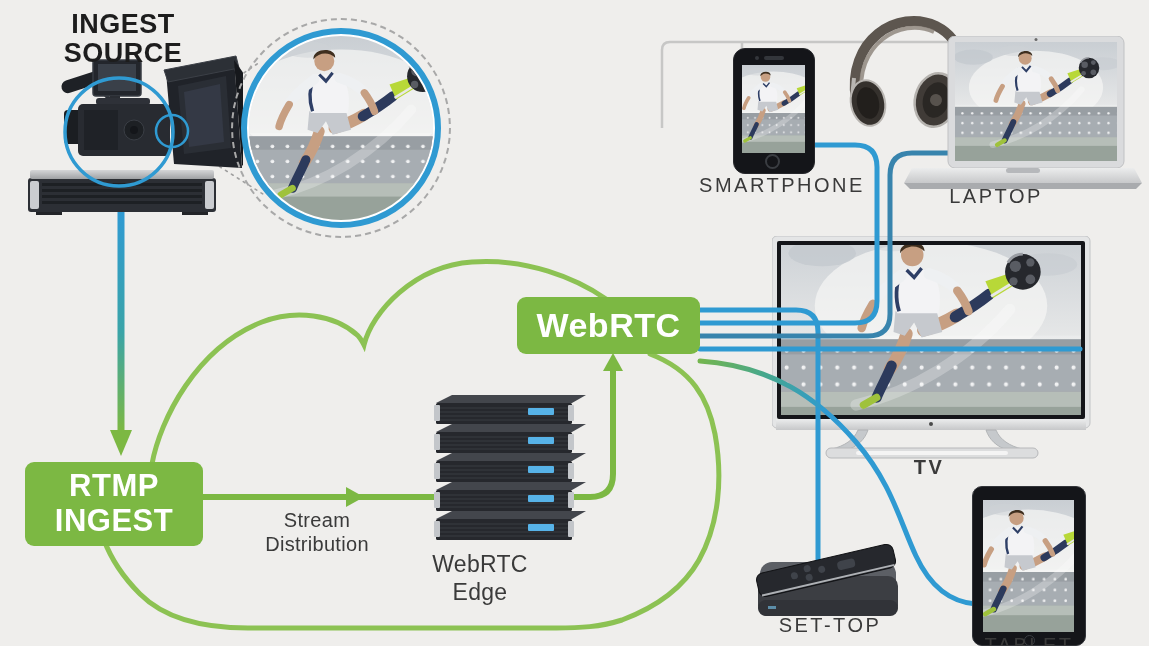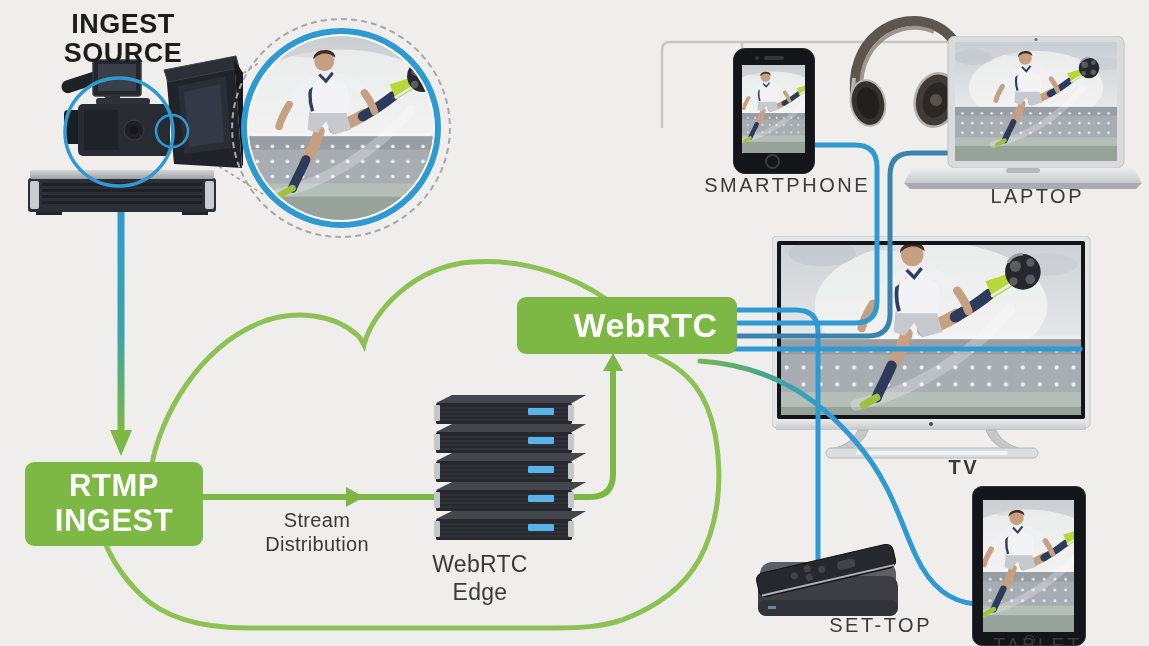--- a/index.html
+++ b/index.html
@@ -13,26 +13,26 @@
   svg{display:block;}
 
   
   #svg-under{z-index:1;}
   #tv{z-index:2;}
   #svg-over{z-index:3;}
   .device{z-index:4;}
   .toplabel, .greenbox{z-index:5;}
 
   
-  .toplabel{color:#3a3a3a;text-align:right;letter-spacing:2.5px;font-size:20px;}
+  .toplabel{color:#3a3a3a;text-align:center;letter-spacing:2.5px;font-size:20px;}
   .title{color:#1d1d1d;font-weight:800;font-size:27px;line-height:1.07;letter-spacing:.5px;text-align:center;}
   .caption{color:#3a3a3a;font-size:23px;line-height:1.2;text-align:center;letter-spacing:.3px;}
   .greenbox{
     background:#7cb843;border-radius:9px;display:flex;align-items:center;justify-content:center;
-    color:#ffffff;font-weight:800;text-align:center;padding-left:37px;
+    color:#ffffff;font-weight:800;text-align:center;
   }
   #rtmp-box{left:25px;top:462px;width:178px;height:84px;font-size:31px;line-height:1.12;letter-spacing:.5px;padding:0 9px;box-sizing:border-box;border-radius:9px;}
   #webrtc-box{left:517px;top:297px;width:183px;height:57px;font-size:34px;letter-spacing:.5px;}
 
   
   #smartphone{left:733px;top:48px;width:80px;height:124px;background:#141519;border-radius:12px;border:1px solid #26272b;}
   #smartphone .scr{position:absolute;left:8px;top:16px;width:63px;height:88px;overflow:hidden;background:#222;}
   #smartphone .ear{position:absolute;left:30px;top:7px;width:20px;height:4px;border-radius:2px;background:#33363b;}
   #smartphone .cam{position:absolute;left:21px;top:7px;width:4px;height:4px;border-radius:50%;background:#33363b;}
   #smartphone .home{position:absolute;left:31px;top:105px;width:15px;height:15px;border-radius:50%;border:2px solid #3a3d42;box-sizing:border-box;}
@@ -317,21 +317,21 @@
   <g transform="rotate(-13 80 52)">
     <rect x="8" y="40" width="140" height="24" rx="7" fill="#26282d" stroke="#121316"></rect>
     <path d="M 10,62 L 146,62" stroke="#aeb1b5" stroke-width="2"></path>
     <circle cx="46" cy="50" r="3.5" fill="#3f434a"></circle>
       <circle cx="60" cy="46" r="3.5" fill="#3f434a"></circle>
     <circle cx="60" cy="55" r="3.5" fill="#3f434a"></circle>
       <circle cx="74" cy="50" r="3.5" fill="#3f434a"></circle>
     <rect x="90" y="46" width="18" height="9" rx="4" fill="#3f434a"></rect>
   </g>
 </svg>
-<div class="abs toplabel" style="left:808px;top:614px;width:124px;">SET-TOP</div>
+<div class="abs toplabel" style="left:768px;top:614px;width:124px;">SET-TOP</div>
 
 <div id="tablet" class="abs device">
   <div class="scr">
     <svg class="fill">
         <use href="#soccer-scene" width="100%" height="100%"></use>
       </svg>
   </div>
   <div class="home"></div>
 </div>
 <div class="abs toplabel" style="left:976px;top:634px;width:106px;">TABLET</div>

